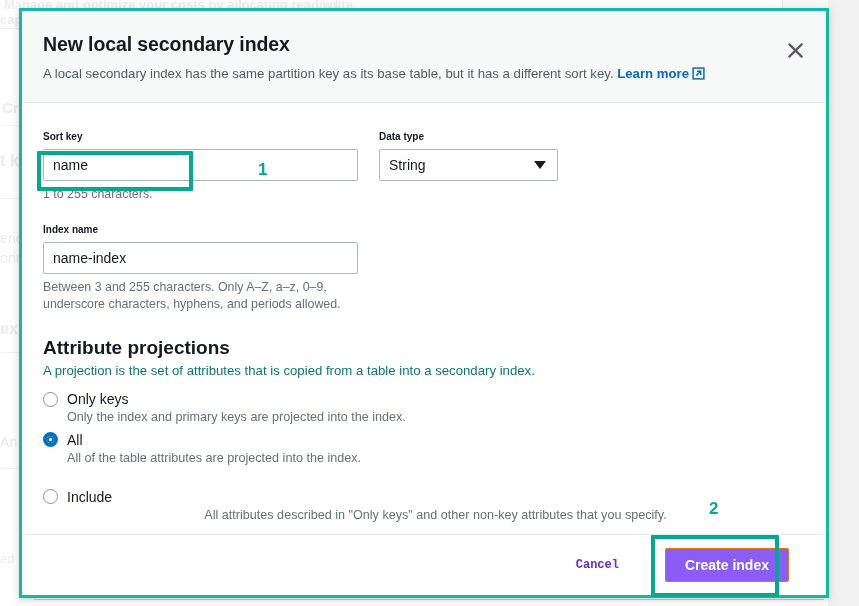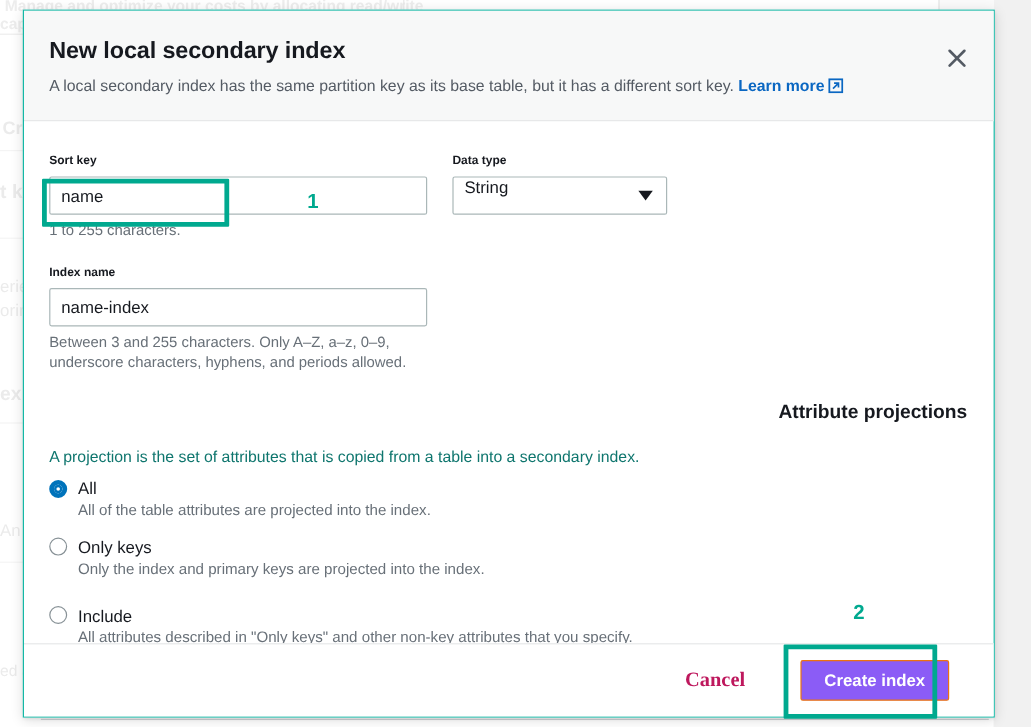--- a/index.html
+++ b/index.html
@@ -99,21 +99,21 @@
   }
 
   
   #modal {
     position: absolute;
     left: 19px;
     top: 8px;
     width: 810px;
     height: 590px;
     background: #ffffff;
-    border: 1px solid #14b8a6;
+    border: 3px solid #14b8a6;
     box-shadow: 0 2px 10px rgba(0,0,0,.14), 0 1px 3px rgba(0,0,0,.10);
     box-sizing: border-box;
     display: flex;
     flex-direction: column;
   }
 
   
   .modal-header {
     background: #f7f8f8;
     border-bottom: 1px solid #e7e8e9;
@@ -206,20 +206,21 @@
 
   .select-box {
     position: relative;
     width: 100%;
     height: 32px;
     box-sizing: border-box;
     border: 1px solid #aab7b8;
     border-radius: 2px;
     background: #fff;
     display: flex;
+    align-items: center;
     padding: 0 9px;
     font-size: 14px;
     color: #16191f;
     cursor: pointer;
   }
   .select-caret {
     position: absolute;
     right: 11px;
     top: 50%;
     transform: translateY(-50%);
@@ -243,25 +244,24 @@
     position: absolute;
     color: #00a98f;
     font-weight: 700;
     font-size: 17px;
     pointer-events: none;
     line-height: 1;
   }
 
   
   .section-title {
-    font-size: 16px;
-    font-weight: 700;
-    color: #16191f;
-    margin: 25px 0 20px 0;
-    text-align: right;
+    font-size: 19px;
+    font-weight: 700;
+    color: #16191f;
+    margin: 25px 0 4px 0;
   }
   .section-desc {
     font-size: 13.2px;
     color: #0f766e;
     margin: 0 0 11px 0;
   }
   .radio-item { margin-bottom: 5px; }
   .radio-line {
     display: flex;
     align-items: center;
@@ -304,28 +304,28 @@
     display: flex;
     align-items: center;
     justify-content: flex-end;
     gap: 0;
     position: relative;
     background: #fff;
     min-height: 48px;
     box-sizing: border-box;
   }
   .btn-cancel {
-    font-size: 17px;
-    font-weight: 700;
-    color: #be185d;
+    font-size: 12px;
+    font-weight: 700;
+    color: #6d28d9;
     background: none;
     border: none;
     cursor: pointer;
     padding: 7px 18px;
-    font-family: Liberation Serif, serif;
+    font-family: Liberation Mono, monospace;
   }
   .create-wrap {
     position: relative;
     margin-left: 28px;
     margin-right: 15px;
   }
   .btn-create {
     background: #8b5cf6;
     border: 1px solid #ec7211;
     color: #ffffff;
@@ -410,37 +410,37 @@
       <div class="field-hint">
         <div>Between 3 and 255 characters. Only A–Z, a–z, 0–9,</div>
         <div>underscore characters, hyphens, and periods allowed.</div>
       </div>
     </div>
 
     <div>
       <div class="section-title">Attribute projections</div>
       <p class="section-desc">A projection is the set of attributes that is copied from a table into a secondary index.</p>
 
+      <div class="radio-item" style="margin-top:13px;">
+        <div class="radio-line">
+          <span class="radio-circle"></span>
+          <span class="radio-label">Only keys</span>
+        </div>
+        <div class="radio-sub">Only the index and primary keys are projected into the index.</div>
+      </div>
+
       <div class="radio-item">
         <div class="radio-line">
           <span class="radio-circle checked"></span>
           <span class="radio-label">All</span>
         </div>
         <div class="radio-sub">All of the table attributes are projected into the index.</div>
       </div>
 
-      <div class="radio-item" style="margin-top:13px;">
-        <div class="radio-line">
-          <span class="radio-circle"></span>
-          <span class="radio-label">Only keys</span>
-        </div>
-        <div class="radio-sub">Only the index and primary keys are projected into the index.</div>
-      </div>
-
-      <div class="radio-item" style="margin-top:21px;">
+      <div class="radio-item" style="margin-top:21px;text-align:center;">
         <div class="radio-line">
           <span class="radio-circle"></span>
           <span class="radio-label">Include</span>
         </div>
         <div class="radio-sub">All attributes described in "Only keys" and other non-key attributes that you specify.</div>
       </div>
     </div>
   </div>
 
   <div class="modal-footer">

